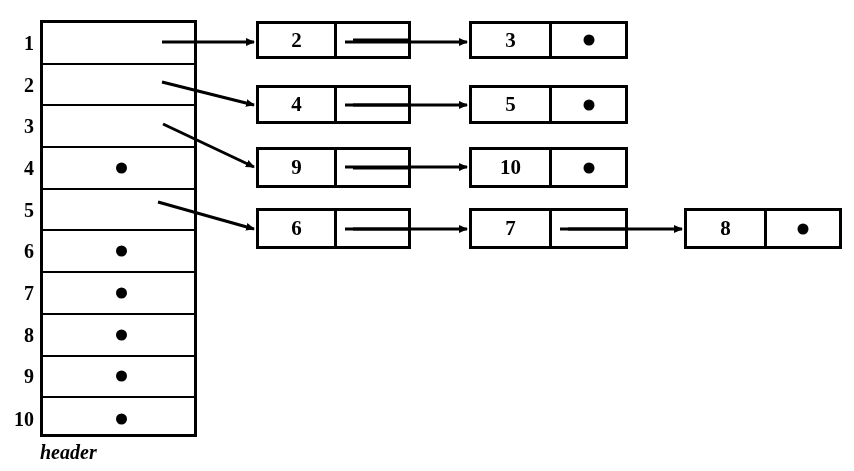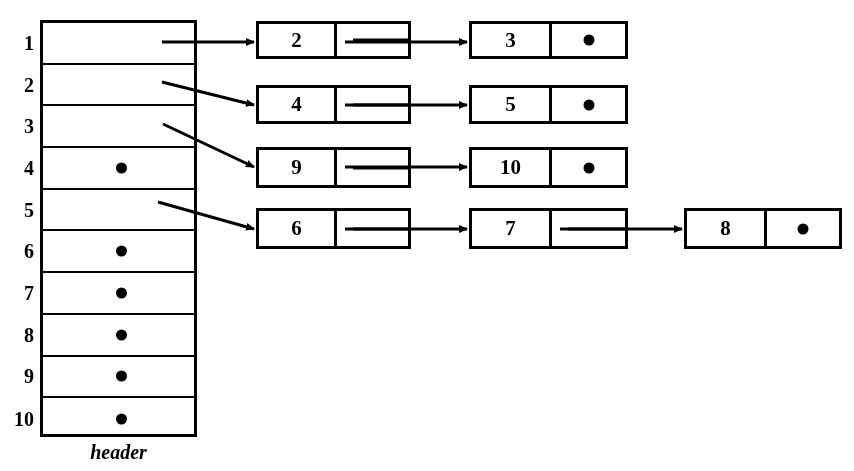--- a/index.html
+++ b/index.html
@@ -56,21 +56,21 @@
     height: 11px;
     border-radius: 50%;
     background: #000;
   }
 
   .header-caption {
     position: absolute;
     left: 40px;
     top: 441px;
     width: 157px;
-    text-align: center;
+    text-align: left;
     font-size: 20px;
     font-style: italic;
     font-weight: 700;
     color: #000;
   }
 
   
   .node {
     position: absolute;
     display: flex;

